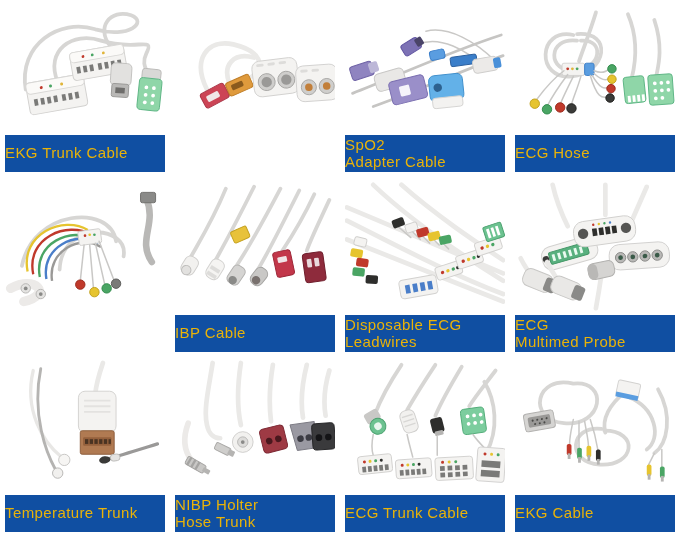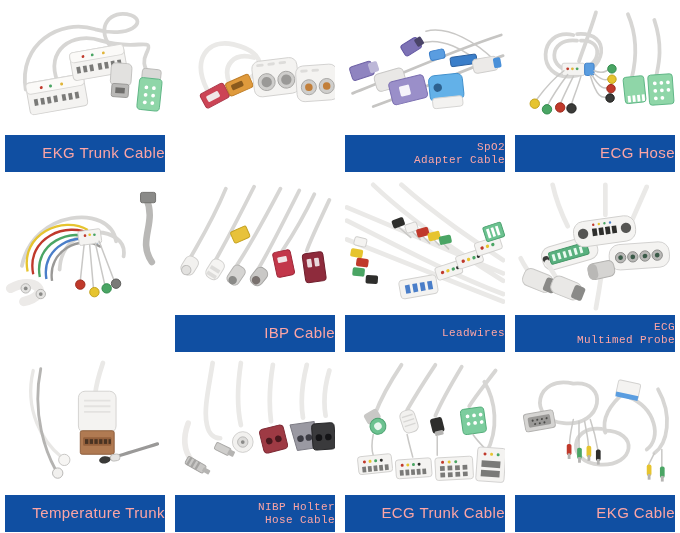--- a/index.html
+++ b/index.html
@@ -7,26 +7,26 @@
   .grid{
     display:grid;
     grid-template-columns:repeat(4,1fr);
     column-gap:10px;row-gap:8px;
     padding:0 5px;box-sizing:border-box;width:680px;
   }
   .cell{margin:0;display:flex;flex-direction:column;}
   .photo{height:133px;background:#ffffff;position:relative;overflow:hidden;}
   .photo svg{width:100%;height:100%;display:block;}
   .banner{
-    height:37px;margin-top:2px;background:#104fa2;color:#fca5a5;
-    display:flex;flex-direction:column;align-items:flex-end;justify-content:center;
+    height:37px;margin-top:2px;background:#104fa2;color:#eab308;
+    display:flex;flex-direction:column;align-items:flex-start;justify-content:center;
     text-align:center;line-height:1.12;letter-spacing:.4px;
   }
   .banner .l1{font-size:15px;}
-  .banner.two .l1,.banner.two .l2{font-size:11px;display:block;font-family:Liberation Mono, monospace;}
+  .banner.two .l1,.banner.two .l2{font-size:15px;display:block;}
   
   .cb{stroke:#d7d6d4;stroke-width:4;fill:none;stroke-linecap:round}
   .cb2{stroke:#c6c5c3;stroke-width:3;fill:none;stroke-linecap:round}
   .cbw{stroke:#eae9e7;stroke-width:5;fill:none;stroke-linecap:round}
   .cbt{stroke:#c9c8c6;stroke-width:1.6;fill:none;stroke-linecap:round}
   .wp{fill:#f4f3f1;stroke:#d2d1cf;stroke-width:1}
   .gp{fill:#e2e1df;stroke:#c2c1bf;stroke-width:1}
   .dk{fill:#7a7a78}
 </style>
 </head>
@@ -332,20 +332,21 @@
           </g>
         <g transform="rotate(-18 158 52)">
             <rect x="148" y="44" width="20" height="16" rx="2" fill="#6cc290" stroke="#4aa06e"></rect>
             <rect x="151" y="47" width="3" height="10" fill="#fff"></rect>
             <rect x="156" y="47" width="3" height="10" fill="#fff"></rect>
             <rect x="161" y="47" width="3" height="10" fill="#fff"></rect>
           </g>
       </svg>
     </div>
     <figcaption class="banner two">
+      <span class="l1">Disposable ECG</span>
       <span class="l2">Leadwires</span>
     </figcaption>
   </figure>
 
   <figure class="cell">
     <div class="photo">
       <svg viewBox="0 0 170 135">
         <path class="cbw" d="M40 2 C44 20 50 34 56 46 M96 2 C96 16 96 26 96 34 M140 4 C132 22 124 40 118 54 M92 96 C90 110 88 122 86 133"></path>
         <g transform="rotate(-16 58 74)">
           <rect class="wp" x="28" y="62" width="60" height="25" rx="10"></rect>
@@ -464,21 +465,21 @@
         </g>
         <g transform="rotate(-4 158 80)">
           <rect x="146" y="64" width="24" height="28" rx="4" fill="#3a3a3c" stroke="#232325"></rect>
           <circle cx="153" cy="79" r="3.5" fill="#141416"></circle>
             <circle cx="163" cy="79" r="3.5" fill="#141416"></circle>
         </g>
       </svg>
     </div>
     <figcaption class="banner two">
       <span class="l1">NIBP Holter</span>
-      <span class="l2">Hose Cable</span>
+      <span class="l2">Hose Trunk</span>
     </figcaption>
   </figure>
 
   <figure class="cell">
     <div class="photo">
       <svg viewBox="0 0 170 135">
         <path class="cb" d="M60 2 C48 20 38 38 32 54 M96 2 C84 20 74 36 66 50 M124 4 C112 24 102 42 96 56 M160 8 C148 24 138 36 132 46 M148 20 C160 40 164 70 150 96"></path>
         <g transform="rotate(-30 32 62)">
             <rect x="24" y="50" width="16" height="12" rx="3" fill="#c9c8c6"></rect>
             <circle cx="32" cy="68" r="8.5" fill="#6cc290" stroke="#4aa06e"></circle>

